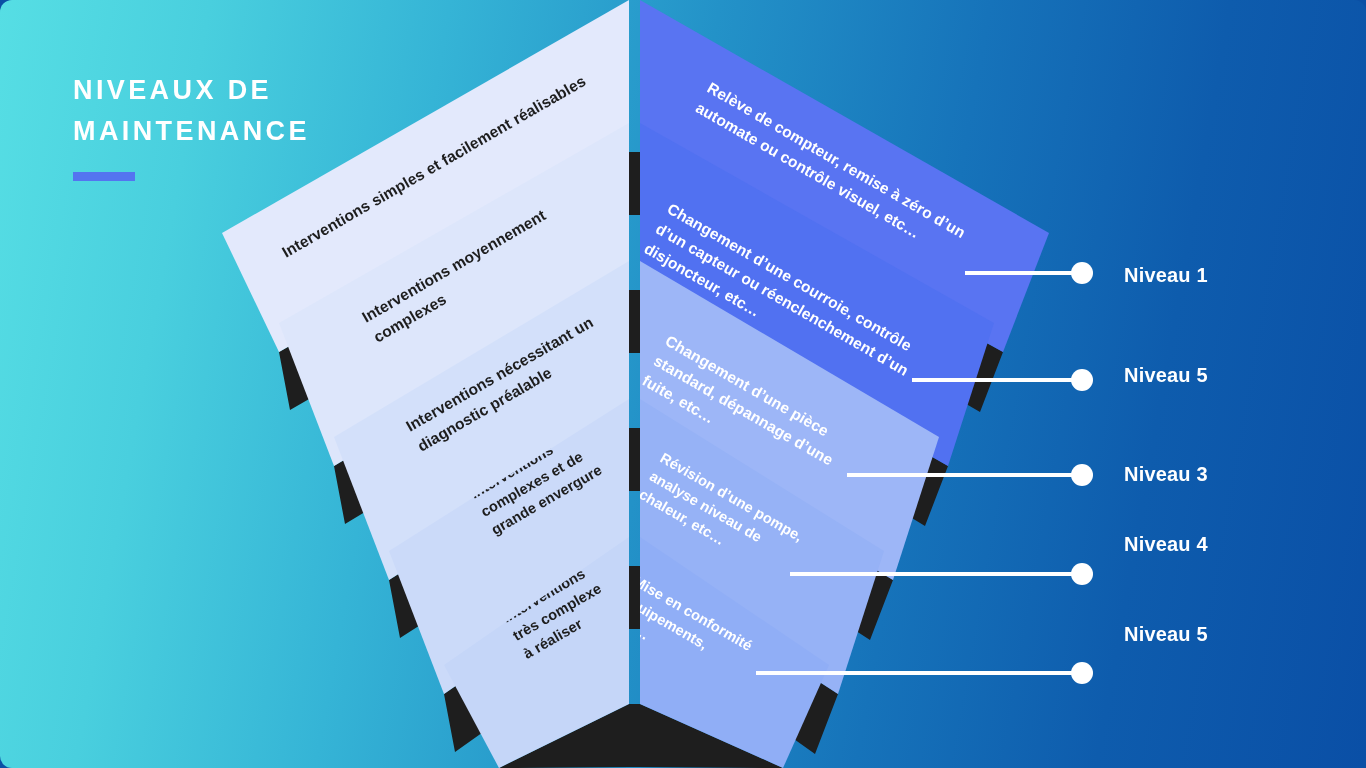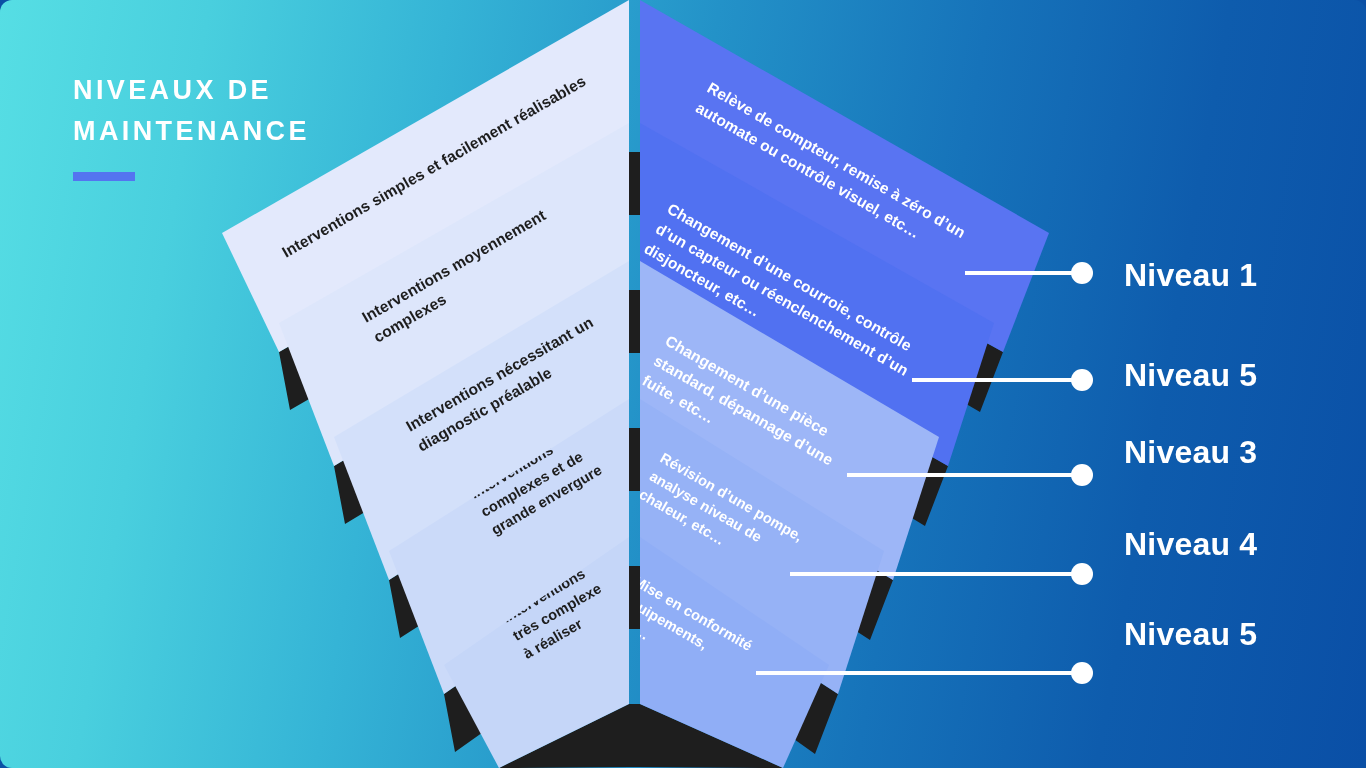--- a/index.html
+++ b/index.html
@@ -68,21 +68,21 @@
     left: 0;
     top: 0;
     width: 1366px;
     height: 768px;
     z-index: 5;
   }
   .legend-row {
     position: absolute;
     left: 1124px;
     color: #ffffff;
-    font-size: 32px;
+    font-size: 20px;
     font-weight: bold;
     letter-spacing: 0.2px;
     white-space: nowrap;
     transform: translateY(-50%);
   }
 </style>
 </head>
 <body>
 
 <div id="stage">
@@ -203,17 +203,17 @@
       <circle cx="1082" cy="273" r="11"></circle>
       <circle cx="1082" cy="380" r="11"></circle>
       <circle cx="1082" cy="475" r="11"></circle>
       <circle cx="1082" cy="574" r="11"></circle>
       <circle cx="1082" cy="673" r="11"></circle>
     </g>
   </svg>
 
   <div class="legend-row" style="top:275px">Niveau 1</div>
   <div class="legend-row" style="top:375px">Niveau 5</div>
-  <div class="legend-row" style="top:452px">Niveau 3</div>
+  <div class="legend-row" style="top:474px">Niveau 3</div>
   <div class="legend-row" style="top:544px">Niveau 4</div>
   <div class="legend-row" style="top:634px">Niveau 5</div>
 
 </div>
 
 </body></html>

